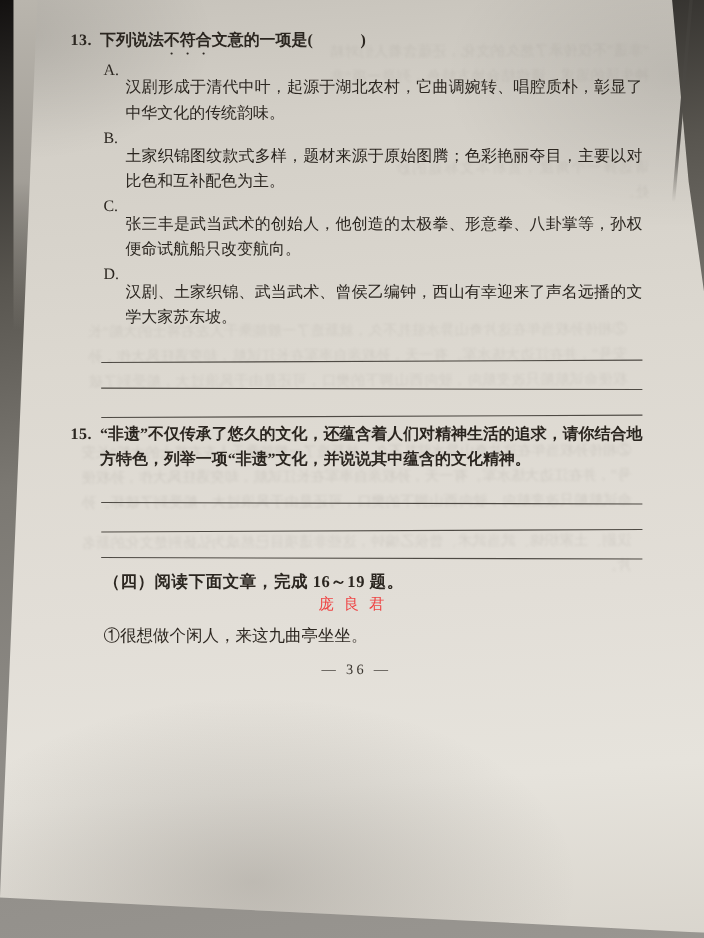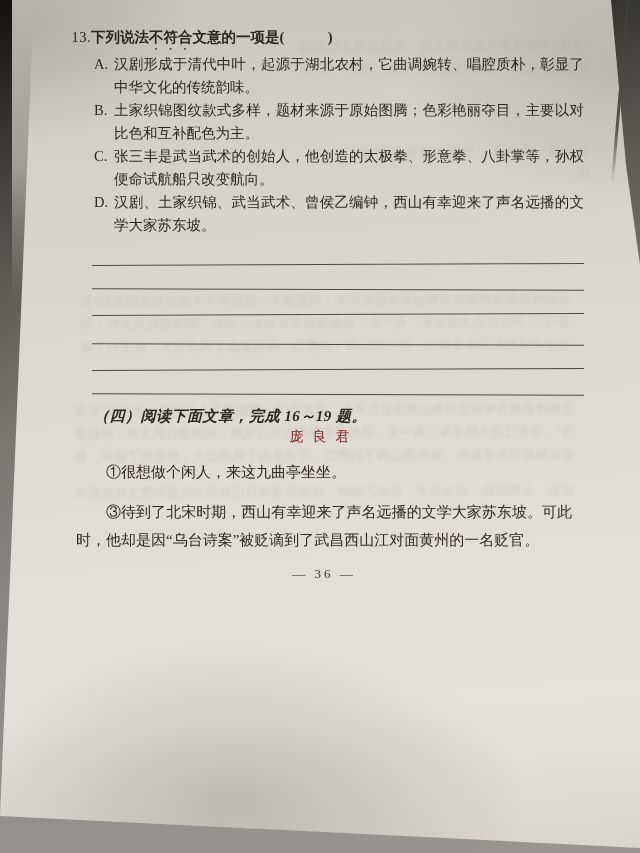--- a/index.html
+++ b/index.html
@@ -43,37 +43,37 @@
     font-size:13px;line-height:23px;pointer-events:none;text-align:justify;
   }
   
   .content{
     position:absolute;top:0;left:0;width:640px;z-index:6;
     padding:26px 56px 0 64px;box-sizing:border-box;
     color:#2b2620;
   }
   .qblock{font-size:14.5px;line-height:23px;}
   .qrow{display:flex;}
-  .qnum{font-weight:normal;flex:none;width:27px;letter-spacing:.5px;text-align:right;}
+  .qnum{font-weight:bold;flex:none;width:27px;letter-spacing:.5px;}
   .qstem{flex:1;font-weight:bold;}
   .emph{
     text-emphasis:filled dot #2b2620;-webkit-text-emphasis:filled dot #2b2620;
     text-emphasis-position:under right;text-align:right;-webkit-text-emphasis-position:under right;
   }
   .option{display:flex;margin-left:30px;}
   .opt-label{flex:none;width:20px;}
-  .opt-text{flex:1;text-align:justify;}
+  .opt-text{flex:1;text-align:justify;margin-top:16px;}
   .ans-block{margin:3px 0 5px 28px;}
   .ans-line{height:24px;border-bottom:1.2px solid #4e4a44;}
   .ans-line.s1{transform:rotate(-0.25deg);}
   .ans-line.s2{transform:rotate(0.15deg);}
-  .sec-heading{font-weight:bold;font-size:15px;margin:12px 0 2px 30px;letter-spacing:.5px;font-style:italic;}
+  .sec-heading{font-weight:bold;font-size:15px;margin:12px 0 2px 30px;letter-spacing:.5px;}
   .r-title{text-align:center;font-weight:bold;font-size:17px;letter-spacing:3px;margin:8px 0 2px;}
-  .r-author{text-align:center;font-size:14px;letter-spacing:9px;margin:2px 0 6px;color:#7f1d1d;}
-  .passage p{margin:12px;text-indent:2em;font-size:15px;line-height:28px;text-align:justify;color:#2e2822;}
+  .r-author{text-align:center;font-size:14px;letter-spacing:9px;margin:2px 0 6px;color:#ef4444;}
+  .passage p{margin:0;text-indent:2em;font-size:15px;line-height:28px;text-align:justify;color:#2e2822;}
   .page-num{text-align:center;font-size:13px;letter-spacing:3px;margin-top:8px;color:#3a352f;}
 </style>
 </head>
 <body>
 
 <div class="page-under"></div>
 <div class="paper"></div>
 <div class="paper-vignette"></div>
 <div class="edge-crease"></div>
 
@@ -107,28 +107,33 @@
       <span class="opt-text">汉剧、土家织锦、武当武术、曾侯乙编钟，西山有幸迎来了声名远播的文学大家苏东坡。</span>
     </div>
   </div>
 
   <div class="ans-block">
     <div class="ans-line s1"></div>
     <div class="ans-line s2"></div>
     <div class="ans-line s1"></div>
   </div>
 
+  <div class="qblock">
+    <div class="qrow">
+      <span class="qnum">15.</span>
+      <span class="qstem">“非遗”不仅传承了悠久的文化，还蕴含着人们对精神生活的追求，请你结合地方特色，列举一项“非遗”文化，并说说其中蕴含的文化精神。</span>
+    </div>
+  </div>
   <div class="ans-block">
     <div class="ans-line s2"></div>
     <div class="ans-line s1"></div>
     <div class="ans-line s2"></div>
   </div>
 
   <div class="sec-heading">（四）阅读下面文章，完成 16～19 题。</div>
   <div class="r-author">庞良君</div>
 
   <div class="passage">
     <p>①很想做个闲人，来这九曲亭坐坐。</p>
-    <p>③待到了北宋时期，西山有幸迎来了声名远播的文学大家苏东坡。可此时，他却是因“乌台诗案”被贬谪到了武昌西山江对面黄州的一名贬官。</p>
   </div>
 
   <div class="page-num">— 36 —</div>
 </div>
 
 </body></html>

